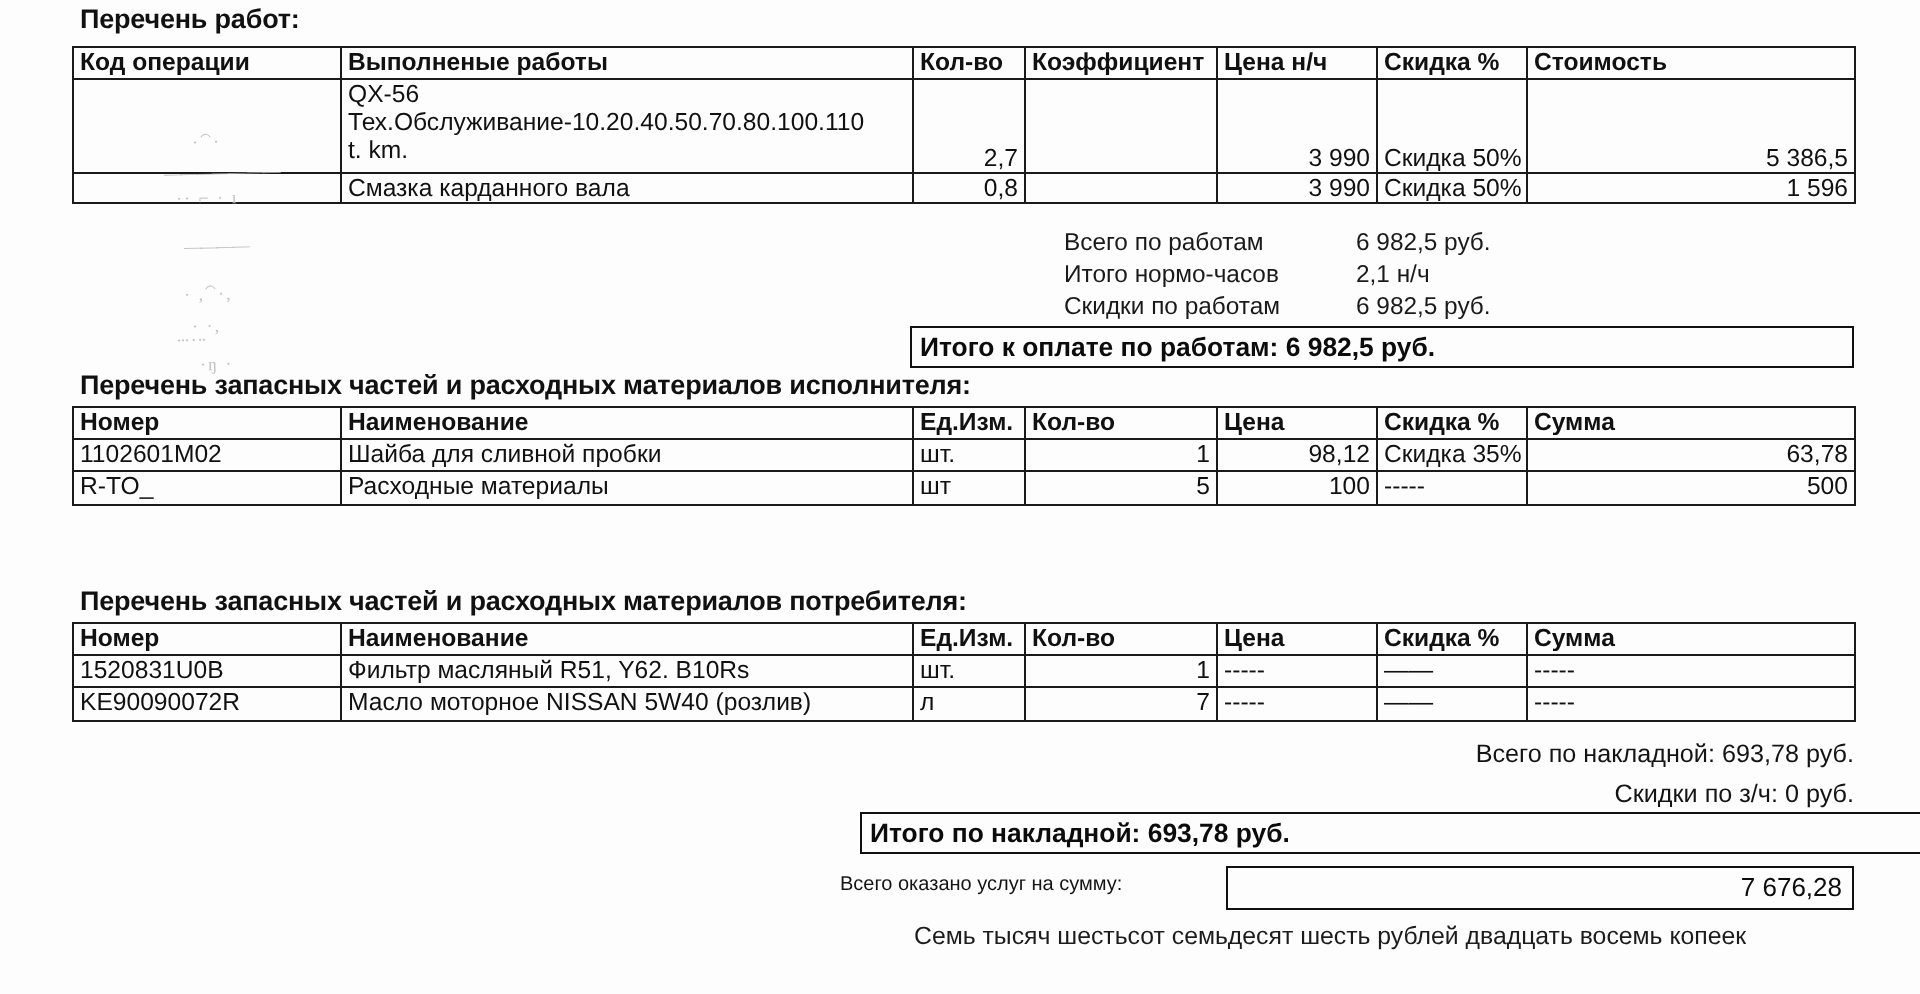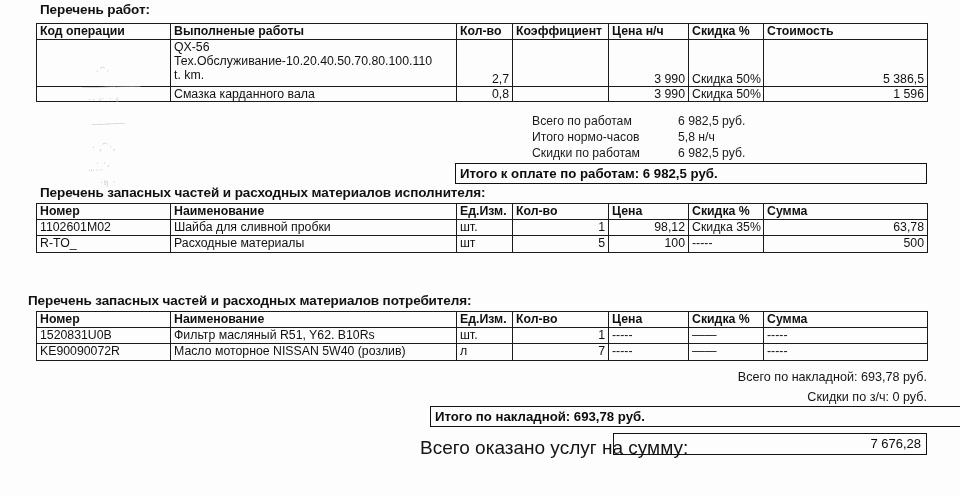--- a/index.html
+++ b/index.html
@@ -95,21 +95,21 @@
     white-space: nowrap;
   }
   .box.rightnum {
     text-align: right;
     padding-right: 5px;
     font-weight: normal;
     font-size: 13px;
   }
   .label-left {
     position: absolute;
-    font-size: 19px;
+    font-size: 10px;
     color: #141414;
     white-space: nowrap;
   }
   .words {
     position: absolute;
     font-size: 12.4px;
     color: #1c1c1c;
     white-space: nowrap;
   }
   
@@ -185,21 +185,21 @@
   <div class="smudge dash" style="left:92px; top:118px;">————</div>
   <div class="smudge" style="left:92px; top:140px;">· ,⁀·,</div>
   <div class="smudge" style="left:96px; top:158px;">· ·,</div>
   <div class="smudge dash" style="left:88px; top:165px;">···  ·  ··</div>
   <div class="smudge" style="left:100px; top:177px;">·ŋ ·</div>
 
   <div class="sum-line" style="left:532px; top:114px;">Всего по работам</div>
   <div class="sum-line" style="left:678px; top:114px;">6 982,5 руб.</div>
 
   <div class="sum-line" style="left:532px; top:130px;">Итого нормо-часов</div>
-  <div class="sum-line" style="left:678px; top:130px;">5,8 н/ч</div>
+  <div class="sum-line" style="left:678px; top:130px;">2,1 н/ч</div>
 
   <div class="sum-line" style="left:532px; top:146px;">Скидки по работам</div>
   <div class="sum-line" style="left:678px; top:146px;">6 982,5 руб.</div>
 
   <div class="box" style="left:455px; top:163px; width:472px; height:21px;">Итого к оплате по работам: 6 982,5 руб.</div>
 
   <div class="section-title" style="left:40px; top:185px;">Перечень запасных частей и расходных материалов исполнителя:</div>
 
   <table class="tbl" style="left:36px; top:203px; width:891px;">
     <colgroup>
@@ -237,21 +237,21 @@
         <td>Расходные материалы</td>
         <td>шт</td>
         <td class="num">5</td>
         <td class="num">100</td>
         <td>-----</td>
         <td class="num">500</td>
       </tr>
     </tbody>
   </table>
 
-  <div class="section-title" style="left:28px; top:293px;">Перечень запасных частей и расходных материалов потребителя:</div>
+  <div class="section-title" style="left:40px; top:293px;">Перечень запасных частей и расходных материалов потребителя:</div>
 
   <table class="tbl" style="left:36px; top:311px; width:891px;">
     <colgroup>
       <col class="c-code">
         <col class="c-name">
         <col class="c-unit">
       <col class="c-qty">
         <col class="c-price">
         <col class="c-disc">
         <col class="c-sum">
@@ -292,14 +292,15 @@
   <div class="right-line" style="right:33px; top:370px;">Всего по накладной: 693,78 руб.</div>
 
   <div class="right-line" style="right:33px; top:390px;">Скидки по з/ч: 0 руб.</div>
 
   <div class="box" style="left:430px; top:406px; width:558px; height:21px;">Итого по накладной: 693,78 руб.</div>
 
   <div class="label-left" style="left:420px; top:437px;">Всего оказано услуг на сумму:</div>
 
   <div class="box rightnum" style="left:613px; top:433px; width:314px; height:22px; line-height:20px;">7 676,28</div>
 
+  <div class="words" style="left:457px; top:461px;">Семь тысяч шестьсот семьдесят шесть рублей двадцать восемь копеек</div>
 
 </div>
 
 </body></html>

